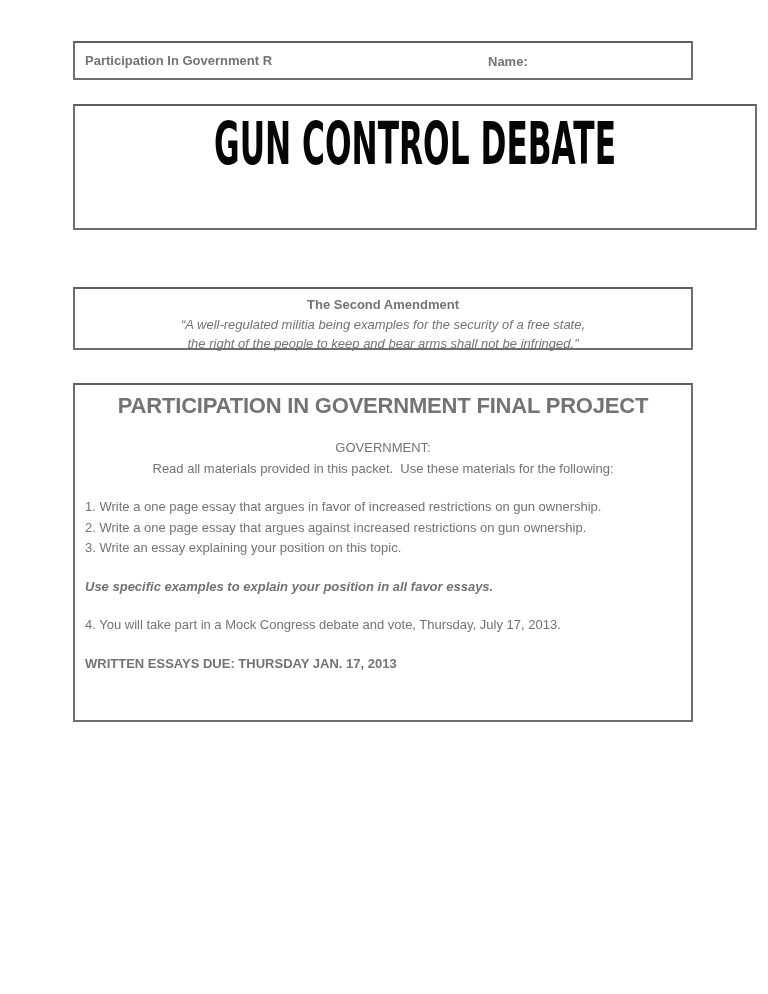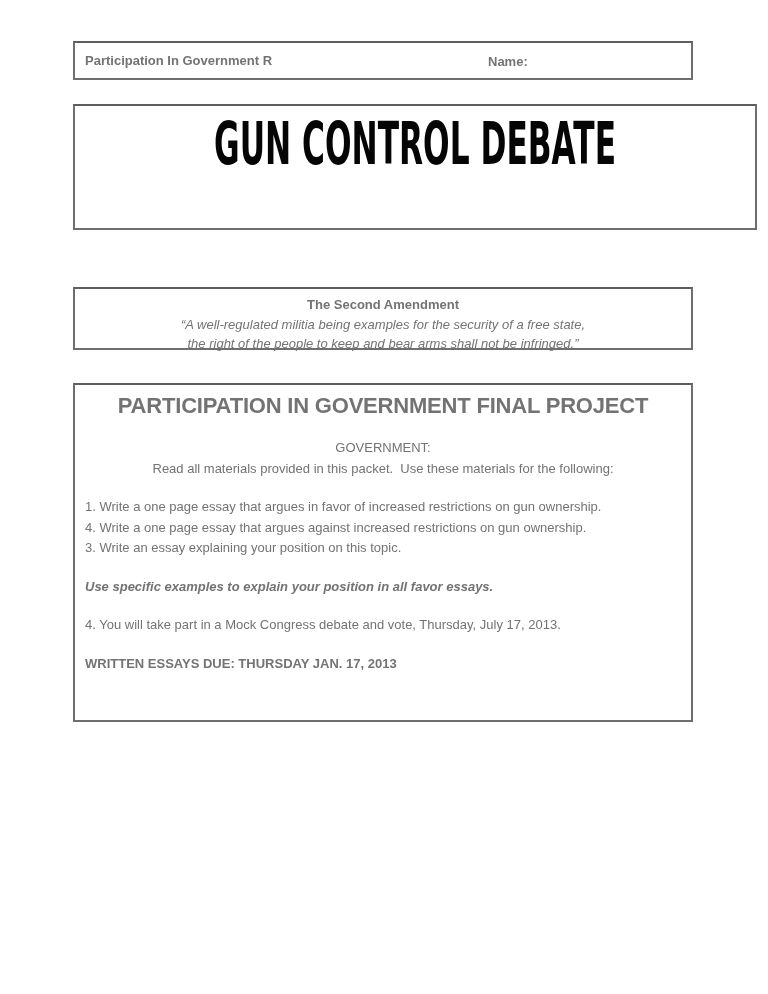--- a/index.html
+++ b/index.html
@@ -112,21 +112,21 @@
     <div class="amendment-quote">the right of the people to keep and bear arms shall not be infringed.”</div>
   </div>
 
   <div class="box box-project">
     <h1 class="project-heading">PARTICIPATION IN GOVERNMENT FINAL PROJECT</h1>
 
     <p class="centered mt-19">GOVERNMENT:</p>
     <p class="centered">Read all materials provided in this packet.  Use these materials for the following:</p>
 
     <p class="mt-18">1. Write a one page essay that argues in favor of increased restrictions on gun ownership.</p>
-    <p>4. Write a one page essay that argues against increased restrictions on gun ownership.</p>
+    <p>2. Write a one page essay that argues against increased restrictions on gun ownership.</p>
     <p>3. Write an essay explaining your position on this topic.</p>
 
     <p class="emphasis mt-18">Use specific examples to explain your position in all favor essays.</p>
 
     <p class="mt-18">4. You will take part in a Mock Congress debate and vote, Thursday, July 17, 2013.</p>
 
     <p class="bold mt-18">WRITTEN ESSAYS DUE: THURSDAY JAN. 17, 2013</p>
 
   </div>
 

